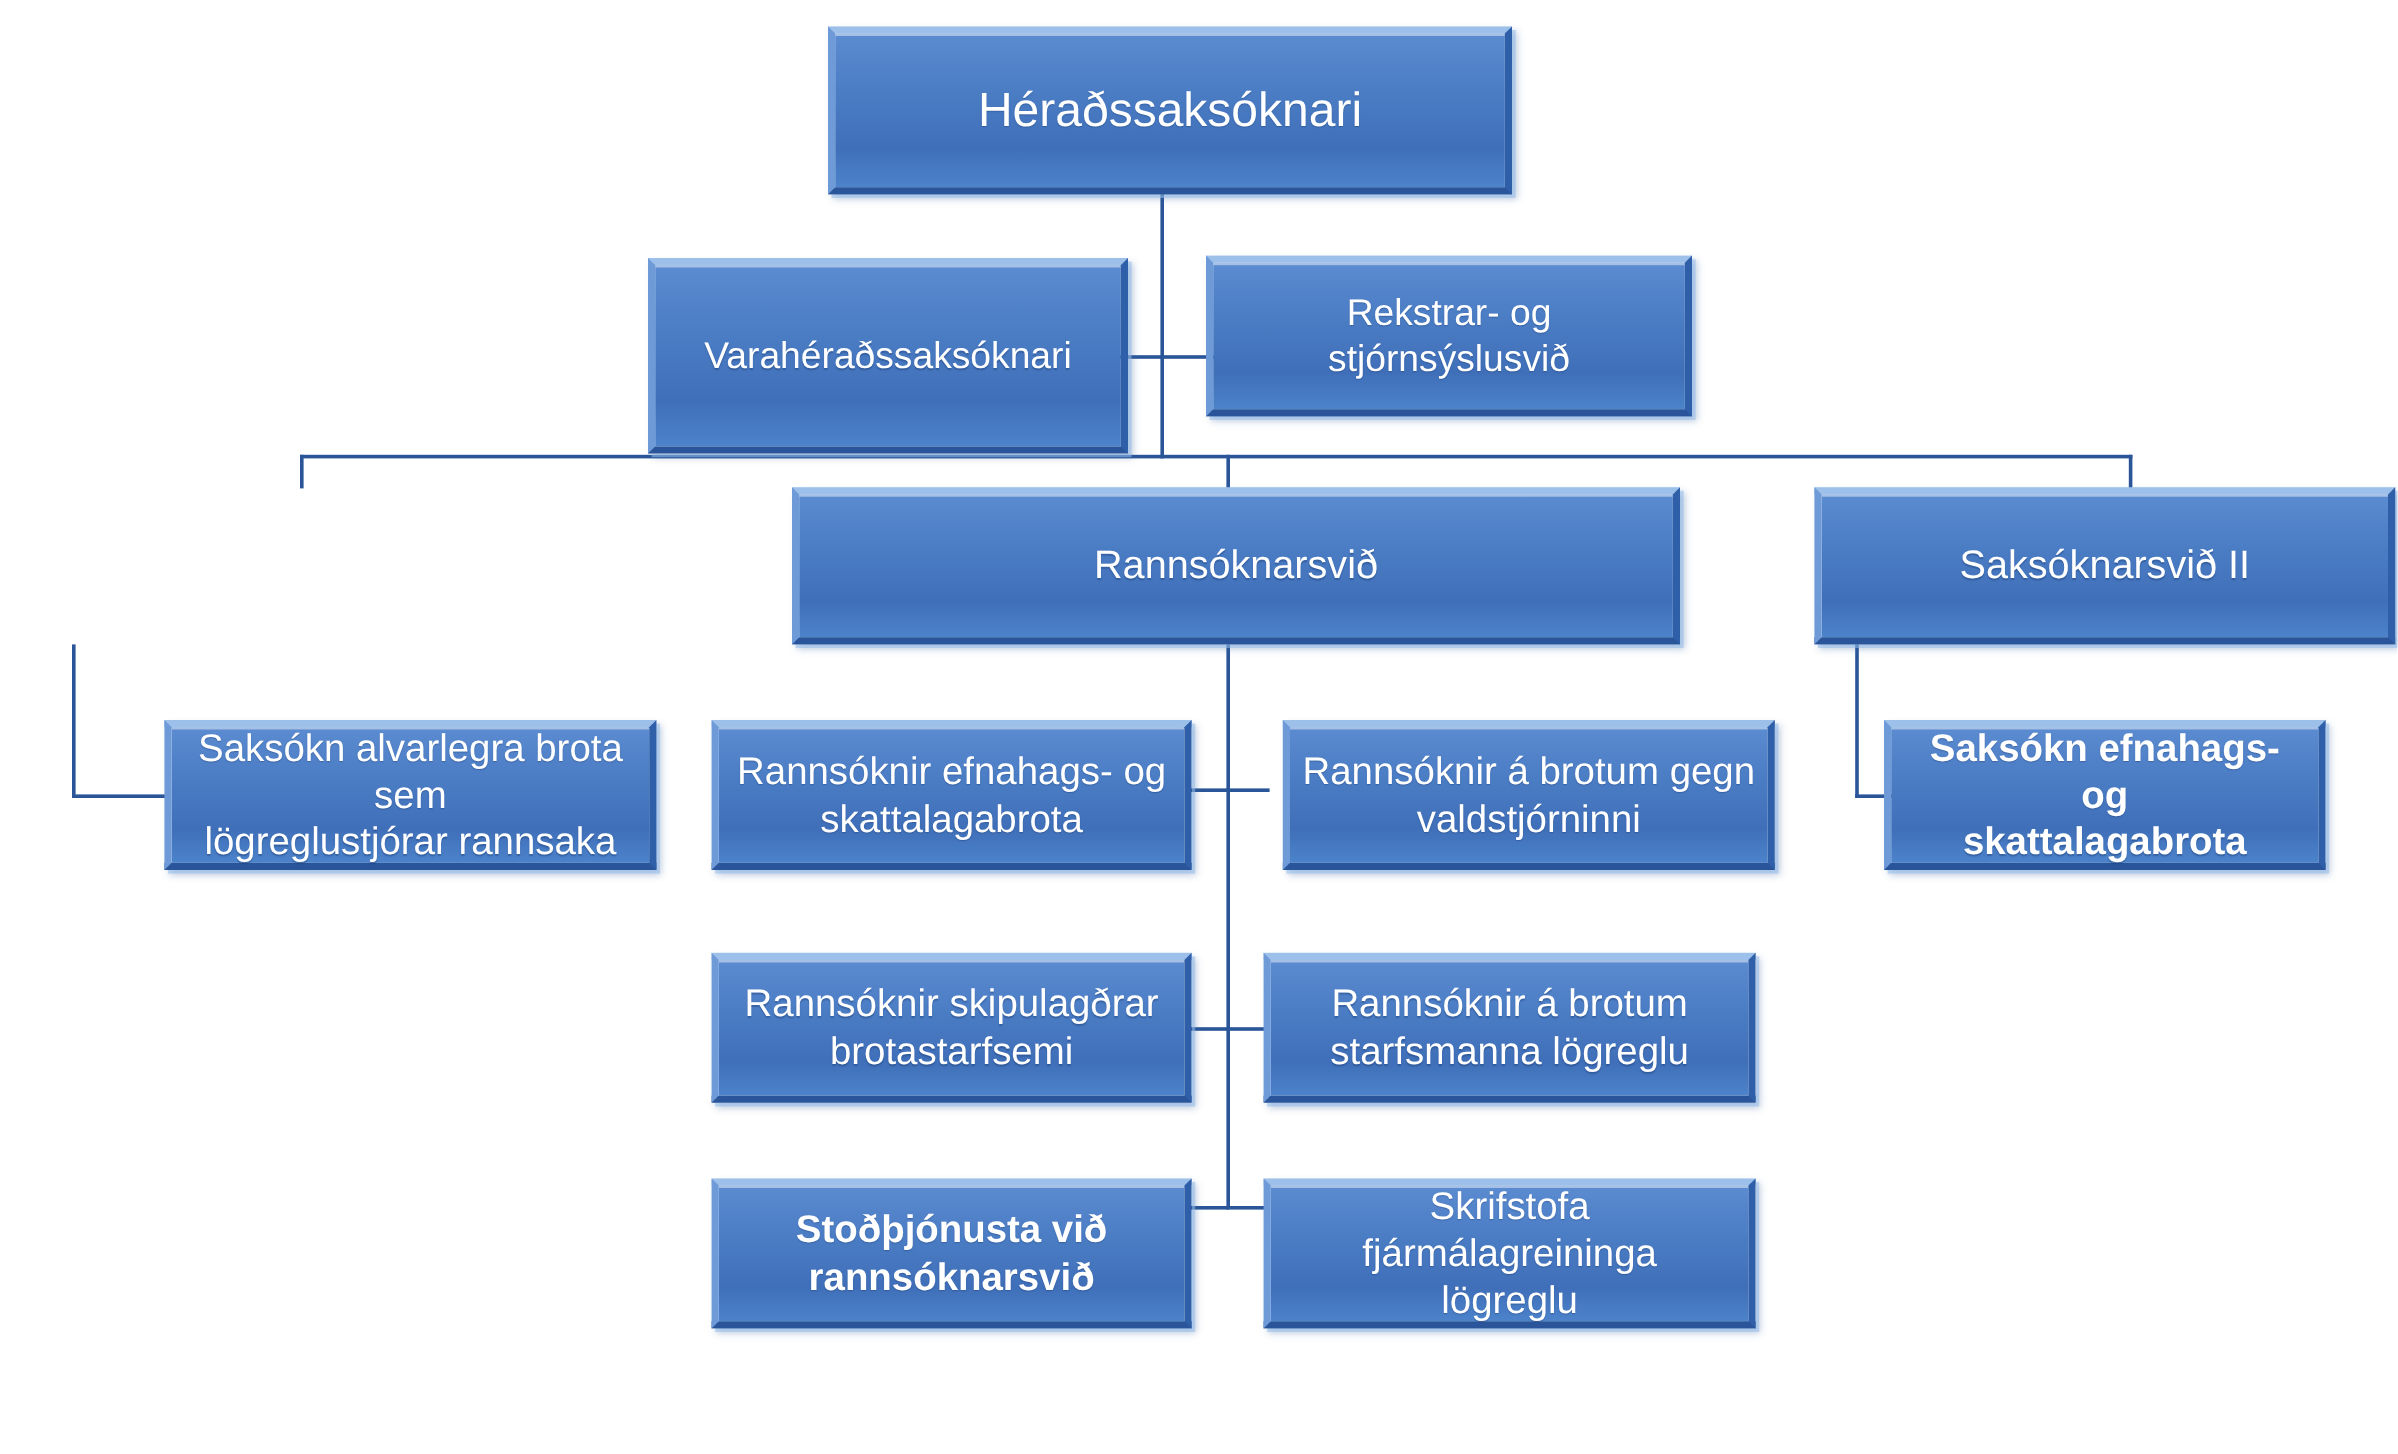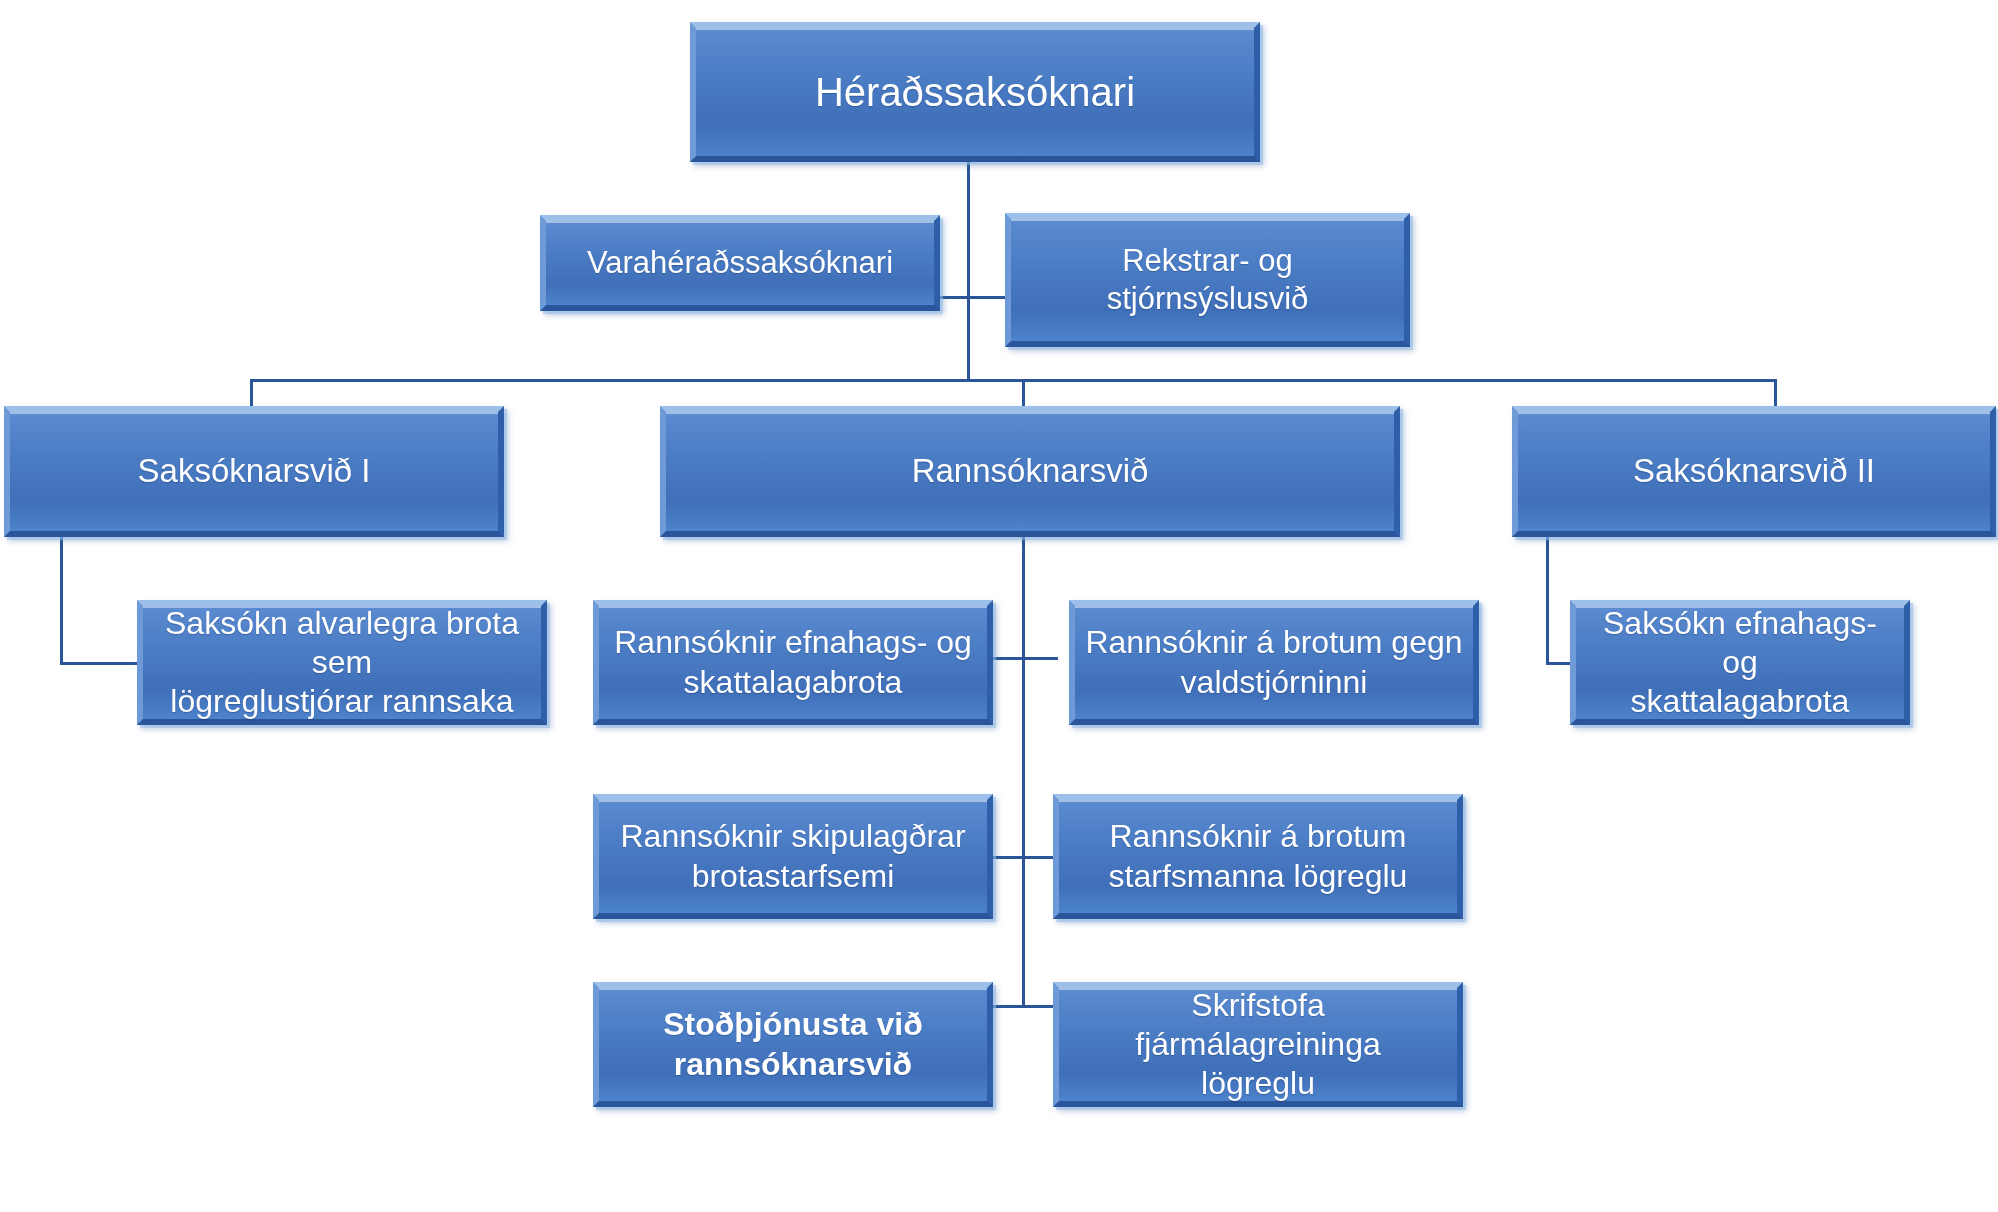--- a/index.html
+++ b/index.html
@@ -95,32 +95,29 @@
   <div class="conn conn-h" style="left:988px; top:856px; width:36px;"></div>
   <div class="conn conn-h" style="left:1022px; top:856px; width:36px;"></div>
 
   <div class="conn conn-h" style="left:988px; top:1005px; width:36px;"></div>
   <div class="conn conn-h" style="left:1022px; top:1005px; width:36px;"></div>
 
   <div class="node tier-1" style="left:690px; top:22px; width:570px; height:140px;">
     <span class="label">Héraðssaksóknari</span>
   </div>
 
-  <div class="node tier-2" style="left:540px; top:215px; width:400px; height:96px;">
+  <div class="node tier-2" style="left:540px; top:215px; width:400px; height:163px;">
     <span class="label">Varahéraðssaksóknari</span>
   </div>
 
   <div class="node tier-2" style="left:1005px; top:213px; width:405px; height:134px;">
     <span class="label">Rekstrar- og
 stjórnsýslusvið</span>
   </div>
 
-  <div class="node tier-3" style="left:4px; top:406px; width:500px; height:131px;">
-    <span class="label">Saksóknarsvið I</span>
-  </div>
 
   <div class="node tier-3" style="left:660px; top:406px; width:740px; height:131px;">
     <span class="label">Rannsóknarsvið</span>
   </div>
 
   <div class="node tier-3" style="left:1512px; top:406px; width:484px; height:131px;">
     <span class="label">Saksóknarsvið II</span>
   </div>
 
   <div class="node tier-4" style="left:137px; top:600px; width:410px; height:125px;">
@@ -151,18 +148,18 @@
   <div class="node tier-4" style="left:593px; top:982px; width:400px; height:125px;font-weight:bold;">
     <span class="label">Stoðþjónusta við
 rannsóknarsvið</span>
   </div>
 
   <div class="node tier-4" style="left:1053px; top:982px; width:410px; height:125px;">
     <span class="label">Skrifstofa fjármálagreininga
 lögreglu</span>
   </div>
 
-  <div class="node tier-4" style="left:1570px; top:600px; width:340px; height:125px;">
+  <div class="node tier-4" style="left:1570px; top:600px; width:368px; height:125px;font-weight:bold;">
     <span class="label">Saksókn efnahags- og
 skattalagabrota</span>
   </div>
 
 </div>
 
 </body></html>

